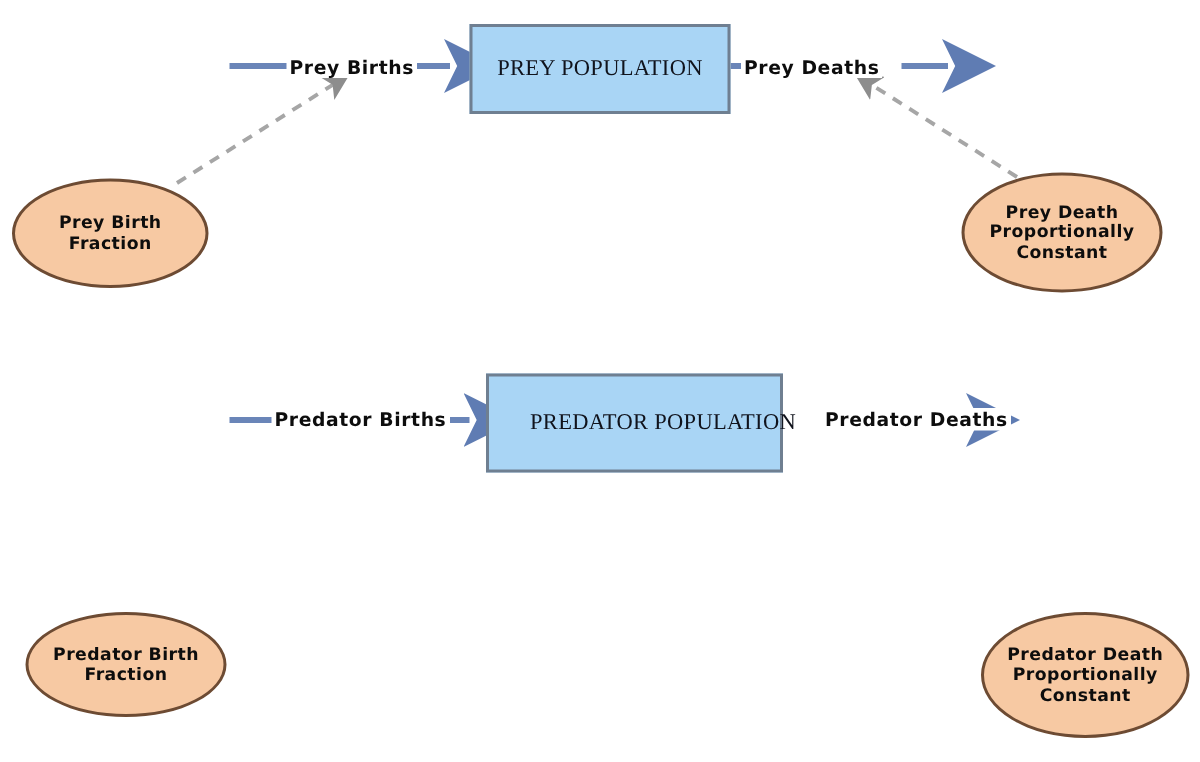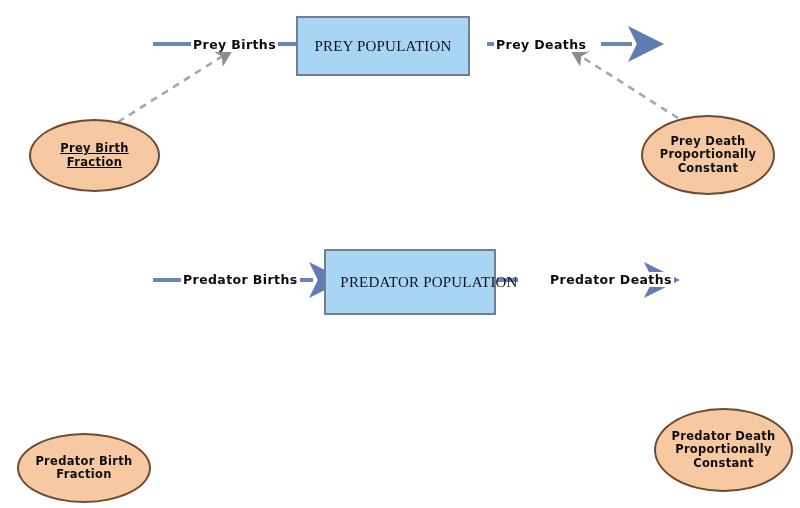--- a/index.html
+++ b/index.html
@@ -40,29 +40,29 @@
     justify-content: center;
   }
   .stock-label {
     font-family: "Liberation Serif", serif;
     color: #10131c;
     font-size: 15px;
     letter-spacing: 0.2px;
     white-space: nowrap;
   }
   #stock-prey {
-    left: 296px;
+    left: 313px;
     top: 16px;
     width: 174px;
     height: 60px;
   }
   #stock-predator {
     left: 324px;
     top: 249px;
-    width: 172px;
+    width: 198px;
     height: 66px;
     padding-left: 38px;
   }
 
   
   .converter {
     position: absolute;
     background: #f7c9a3;
     border: 2px solid #6d4b33;
     border-radius: 50%;
@@ -75,35 +75,34 @@
   .converter-label {
     font-family: "DejaVu Sans", sans-serif;
     font-weight: bold;
     font-size: 11.5px;
     line-height: 13.5px;
     color: #0d0d0d;
     letter-spacing: 0.3px;
     white-space: pre-line;
   }
   #conv-prey-birth {
-    left: 29px;
+    left: 8px;
     top: 119px;
     width: 131px;
     height: 73px;
-    text-decoration: underline;
   }
   #conv-prey-death {
     left: 641px;
     top: 115px;
     width: 134px;
     height: 80px;
   }
   #conv-predator-birth {
     left: 17px;
-    top: 433px;
+    top: 408px;
     width: 134px;
     height: 70px;
     text-align: center;
   }
   #conv-predator-death {
     left: 654px;
     top: 408px;
     width: 139px;
     height: 84px;
     align-items: center;

